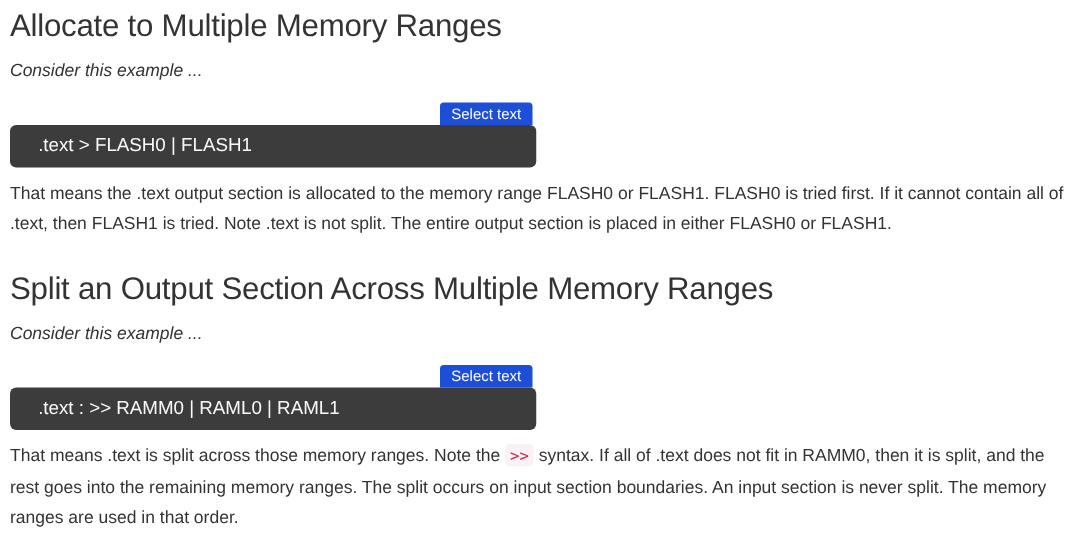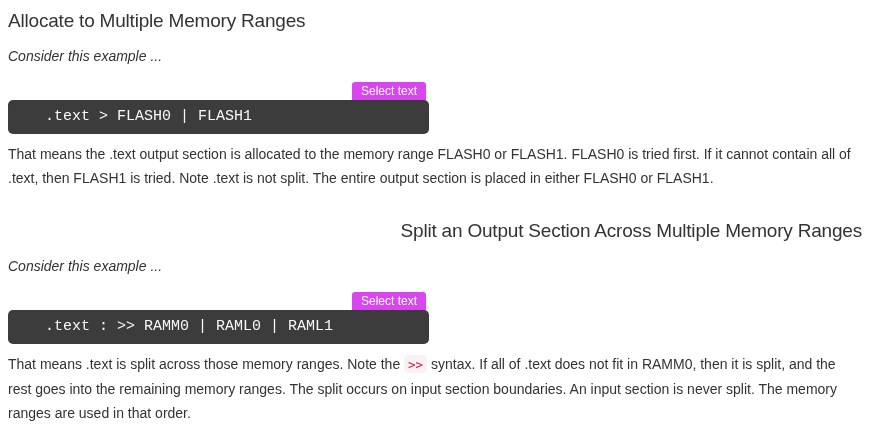--- a/index.html
+++ b/index.html
@@ -5,62 +5,61 @@
   * { box-sizing: border-box; }
   html, body { background: #ffffff; }
   body {
     margin: 0;
     padding: 4px 8px 10px;
     width: 870px;
     font-family: "Liberation Sans", sans-serif;
     color: #333333;
   }
   .section-heading {
-    font-size: 19px;
+    font-size: 25px;
     line-height: 34px;
     font-weight: 400;
     letter-spacing: -0.2px;
     margin: 0 0 8px 0;
     color: #333333;
   }
   .section + .section .section-heading {
     margin-top: 24px;
-    text-align: right;
   }
   .intro {
     font-size: 14px;
     line-height: 20px;
     margin: 0 0 16px 0;
     font-style: italic;
   }
   .codebox {
     width: 421px;
     margin: 0 0 8px 0;
   }
   .select-btn {
     display: block;
     margin: 0 3px 0 auto;
     height: 18px;
     padding: 1px 9px 2px;
-    background: #d946ef;
+    background: #1d4ed8;
     color: #ffffff;
     border: none;
     border-radius: 3px 3px 0 0;
     font-family: "Liberation Sans", sans-serif;
     font-size: 12px;
     line-height: 14px;
     cursor: pointer;
   }
   .code-block {
     margin: 0;
     background: #3c3c3c;
     color: #f8f8f8;
     border-radius: 5px;
     padding: 8px 10px;
-    font-family: Liberation Mono, monospace;
+    font-family: Liberation Sans, sans-serif;
     font-size: 15px;
     line-height: 18px;
     white-space: pre;
     overflow: hidden;
   }
   .explanation {
     font-size: 14px;
     line-height: 24px;
     margin: 0;
   }

